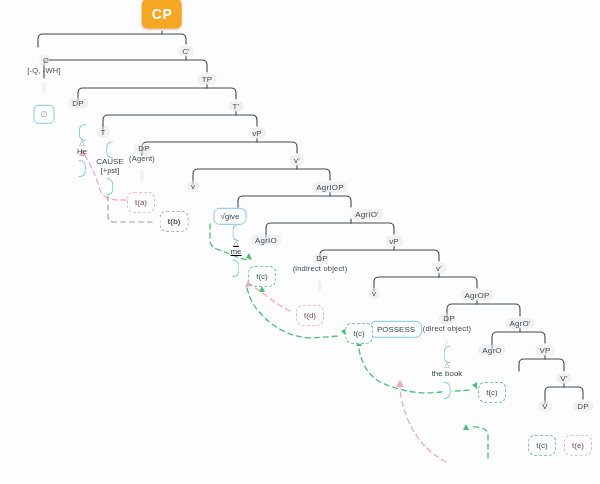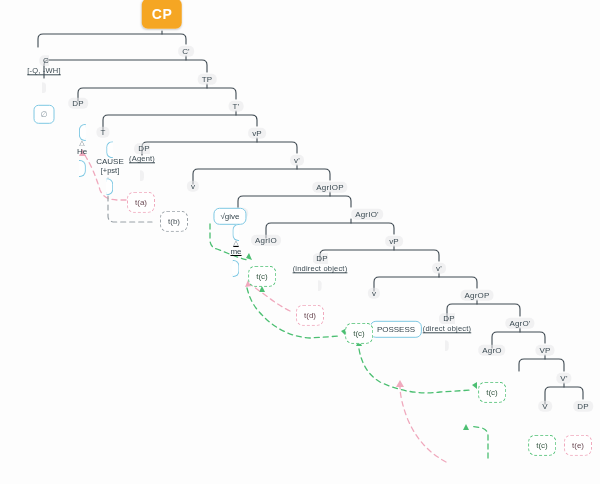--- a/index.html
+++ b/index.html
@@ -32,21 +32,21 @@
   
   .cat {
     font-size: 8px;
     color: #3b4a52;
     background: rgba(232,232,234,0.55);
     border-radius: 5px;
     padding: 1px 4px;
     letter-spacing: 0.2px;
   }
   .cat.two { font-size: 8px; }
-  .cat .sub { display: block; font-size: 7.5px; text-decoration: underline; }
+  .cat .sub { display: block; font-size: 7.5px; }
   
   .root-box {
     background: #f5a623;
     color: #ffffff;
     font-size: 14px;
     font-weight: bold;
     border-radius: 6px;
     padding: 7px 10px;
     box-shadow: 0 1px 2px rgba(0,0,0,0.18);
     letter-spacing: .5px;
@@ -66,21 +66,21 @@
   
   .trace {
     border-radius: 7px;
     padding: 5px 7px;
     font-size: 8px;
     background: #ffffff;
     min-width: 16px;
   }
   .trace.green { border: 1.4px dashed #4cbf72; color: #3a5a46; }
   .trace.pink  { border: 1.4px dashed #f0a9bd; color: #6b4a54; }
-  .trace.grey  { border: 1.4px dashed #9aa2a8; color: #4b555b; }
+  .trace.grey  { border: 1.4px dashed #9aa2a8; color: #4b555b; font-weight: bold; }
   .empty-box {
     border: 1.2px solid #7ec8e3;
     background: #ffffff;
     border-radius: 5px;
     padding: 4px 6px;
     font-size: 8px;
     color: #8796a0;
   }
   .watermark {
     position: absolute;
@@ -292,20 +292,26 @@
     <span class="lex-box">
       <span class="tri">△</span>
       <span class="wd">me</span>
     </span>
   </div>
 
   <div class="node" style="left:396px; top:327px;">
     <span class="lex-box">POSSESS</span>
   </div>
 
+  <div class="node" style="left:447px; top:370px;">
+    <span class="lex-box">
+      <span class="tri">△</span>
+      <span class="wd">the book</span>
+    </span>
+  </div>
 
   <div class="node" style="left:141px; top:200px;">
     <span class="trace pink">t(a)</span>
   </div>
   <div class="node" style="left:174px; top:219px;">
     <span class="trace grey">t(b)</span>
   </div>
   <div class="node" style="left:262px; top:274px;">
     <span class="trace green">t(c)</span>
   </div>

